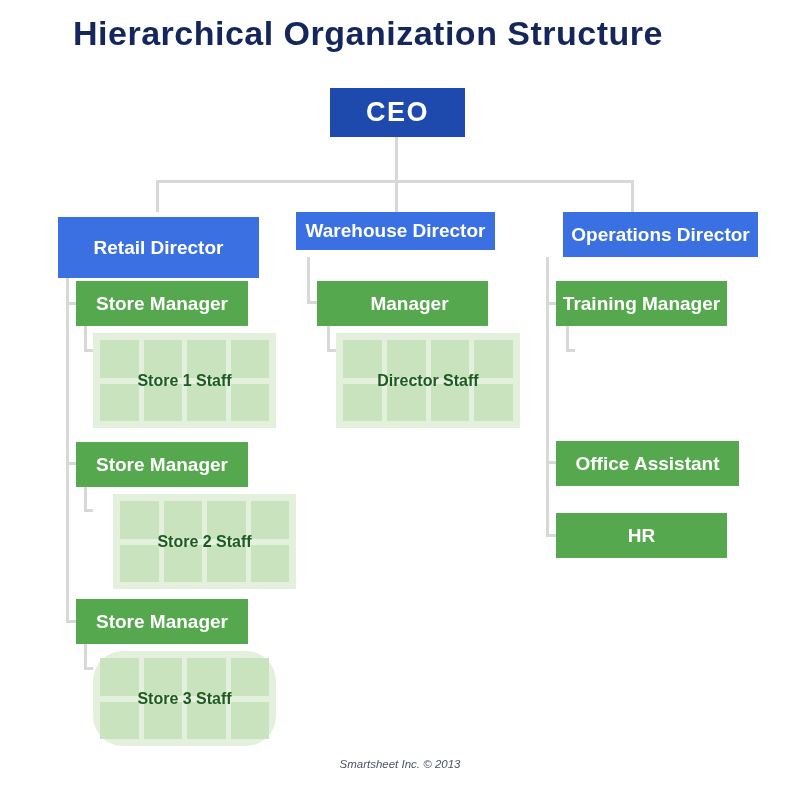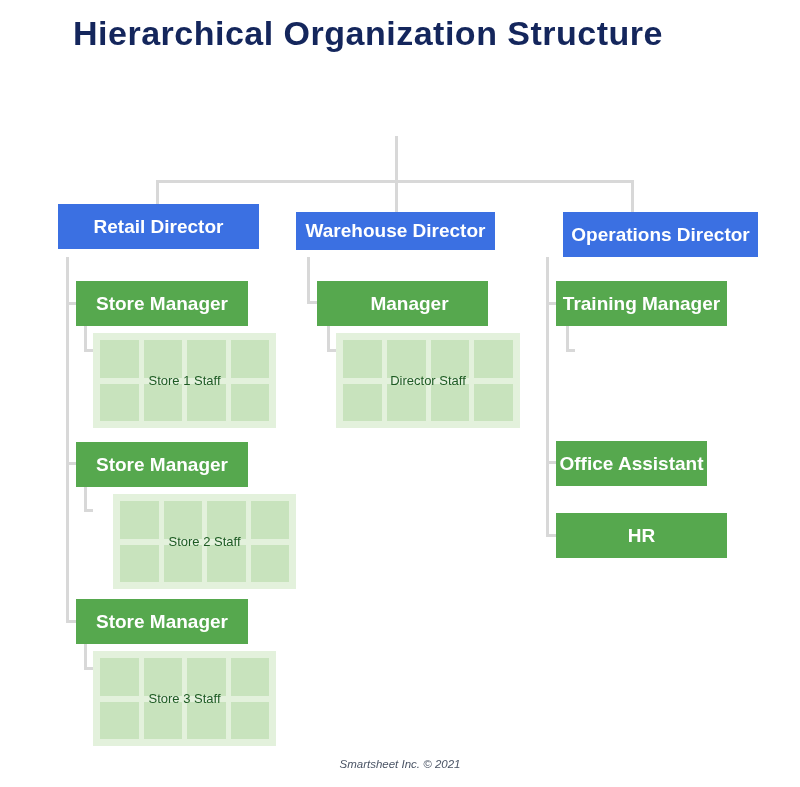--- a/index.html
+++ b/index.html
@@ -30,21 +30,21 @@
   }
   .cells{
     display:grid;width:100%;height:100%;
     grid-template-columns:repeat(4,1fr);
     grid-template-rows:repeat(2,1fr);
     gap:6px 5px;
   }
   .cells i{background:var(--staff-cell,#c8e3bd);display:block;}
   .staff-label{
     position:absolute;inset:0;display:flex;align-items:center;justify-content:center;
-    font-weight:normal;font-size:13px;color:var(--staff-text,#1d5a23);white-space:nowrap;
+    font-weight:bold;font-size:16px;color:var(--staff-text,#1d5a23);white-space:nowrap;
   }
   .footer{
     position:absolute;top:758px;left:0;width:800px;text-align:center;
     font-size:11.5px;font-style:italic;color:var(--footer-text,#4a5465);
   }
 </style>
 </head>
 <body>
 
 <div class="canvas">
@@ -73,22 +73,23 @@
   <div class="line" style="left:327px;top:326px;width:3px;height:26px;"></div>
   <div class="line" style="left:327px;top:349px;width:9px;height:3px;"></div>
 
   <div class="line" style="left:546px;top:257px;width:3px;height:280px;"></div>
   <div class="line" style="left:546px;top:302px;width:10px;height:3px;"></div>
   <div class="line" style="left:546px;top:461px;width:10px;height:3px;"></div>
   <div class="line" style="left:546px;top:534px;width:10px;height:3px;"></div>
   <div class="line" style="left:566px;top:326px;width:3px;height:26px;"></div>
   <div class="line" style="left:566px;top:349px;width:9px;height:3px;"></div>
 
+  <div class="node ceo" style="left:330px;top:88px;width:135px;height:49px;">CEO</div>
 
-  <div class="node director" style="left:58px;top:204px;width:201px;height:45px;">Retail Director</div>
+  <div class="node director" style="left:58px;top:217px;width:201px;height:61px;">Retail Director</div>
   <div class="node director" style="left:296px;top:212px;width:199px;height:38px;">Warehouse Director</div>
   <div class="node director" style="left:535px;top:212px;width:195px;height:45px;margin-left:28px;">Operations Director</div>
 
   <div class="node manager" style="left:76px;top:281px;width:172px;height:45px;">Store Manager</div>
   <div class="staff" style="left:93px;top:333px;width:183px;height:95px;">
     <div class="cells">
         <i></i>
         <i></i>
         <i></i>
         <i></i>
@@ -109,21 +110,21 @@
         <i></i>
         <i></i>
         <i></i>
         <i></i>
         <i></i>
       </div>
     <div class="staff-label">Store 2 Staff</div>
   </div>
 
   <div class="node manager" style="left:76px;top:599px;width:172px;height:45px;">Store Manager</div>
-  <div class="staff" style="left:93px;top:651px;width:183px;height:95px;">
+  <div class="staff" style="left:93px;top:651px;width:183px;height:95px;border-radius:30px;">
     <div class="cells">
         <i></i>
         <i></i>
         <i></i>
         <i></i>
         <i></i>
         <i></i>
         <i></i>
         <i></i>
       </div>
@@ -140,18 +141,18 @@
         <i></i>
         <i></i>
         <i></i>
         <i></i>
       </div>
     <div class="staff-label">Director Staff</div>
   </div>
 
   <div class="node manager" style="left:556px;top:281px;width:171px;height:45px;">Training Manager</div>
 
-  <div class="node manager" style="left:556px;top:441px;width:151px;height:45px;">Office Assistant</div>
+  <div class="node manager" style="left:556px;top:441px;width:183px;height:45px;">Office Assistant</div>
   <div class="node manager" style="left:556px;top:513px;width:171px;height:45px;">HR</div>
 
-  <div class="footer">Smartsheet Inc. © 2021</div>
+  <div class="footer">Smartsheet Inc. © 2013</div>
 
 </div>
 
 </body></html>

